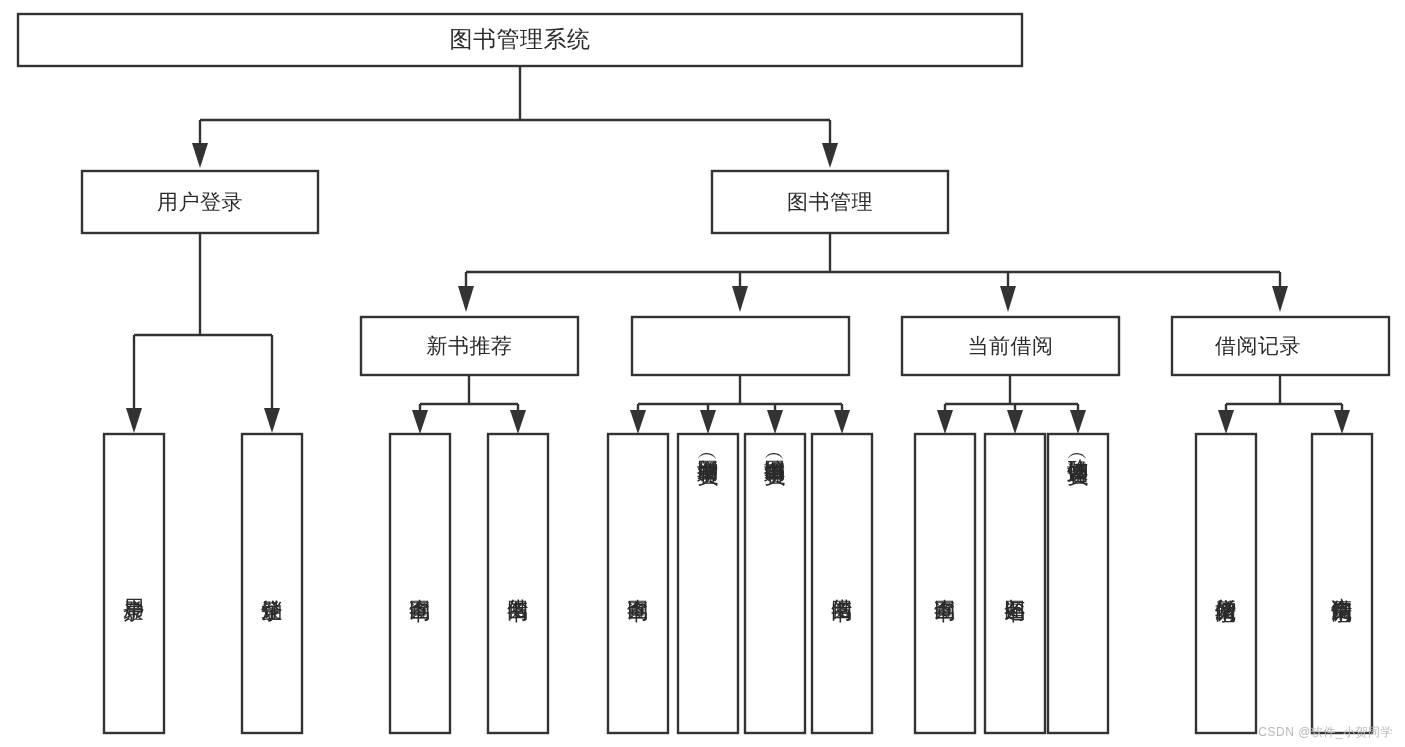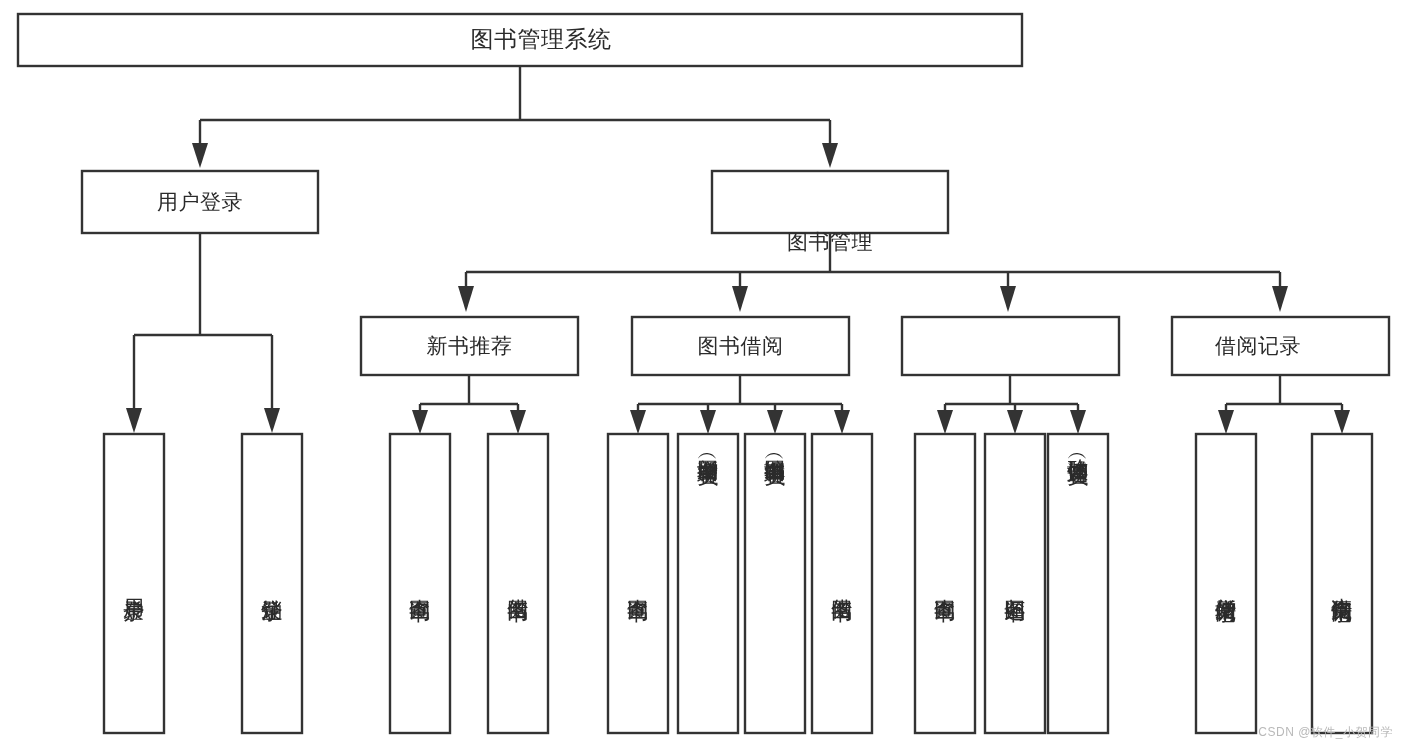--- a/index.html
+++ b/index.html
@@ -182,27 +182,27 @@
     <rect class="node-box" x="812" y="434" width="60" height="299"></rect>
 
     <rect class="node-box" x="915" y="434" width="60" height="299"></rect>
     <rect class="node-box" x="985" y="434" width="60" height="299"></rect>
     <rect class="node-box" x="1048" y="434" width="60" height="299"></rect>
 
     <rect class="node-box" x="1196" y="434" width="60" height="299"></rect>
     <rect class="node-box" x="1312" y="434" width="60" height="299"></rect>
   </svg>
 
-  <div class="node-label-h" style="left:18px; top:14px; width:1004px; height:52px; font-size:23px;margin-left:21px;">图书管理系统</div>
+  <div class="node-label-h" style="left:18px; top:14px; width:1004px; height:52px; font-size:23px;">图书管理系统</div>
 
   <div class="node-label-h" style="left:82px; top:171px; width:236px; height:62px;">用户登录</div>
-  <div class="node-label-h" style="left:712px; top:171px; width:236px; height:62px;margin-top:40px;">图书管理</div>
+  <div class="node-label-h" style="left:712px; top:171px; width:236px; height:62px;">图书管理</div>
 
   <div class="node-label-h" style="left:361px; top:317px; width:217px; height:58px;">新书推荐</div>
-  <div class="node-label-h" style="left:632px; top:317px; width:217px; height:58px;">图书借阅</div>
+  <div class="node-label-h" style="left:902px; top:317px; width:217px; height:58px;">当前借阅</div>
   <div class="node-label-h" style="left:1172px; top:317px; width:172px; height:58px;">借阅记录</div>
 
   <div class="node-label-v" style="left:104px; top:434px; width:60px; height:299px;">用户登录</div>
   <div class="node-label-v" style="left:242px; top:434px; width:60px; height:299px;">注销登录</div>
 
   <div class="node-label-v" style="left:390px; top:434px; width:60px; height:299px;">查询图书</div>
   <div class="node-label-v" style="left:488px; top:434px; width:60px; height:299px;">借阅图书</div>
 
   <div class="node-label-v" style="left:608px; top:434px; width:60px; height:299px;">查询图书</div>
   <div class="node-label-v" style="left:678px; top:434px; width:60px; height:299px; justify-content:flex-start; padding-top:8px; box-sizing:border-box;">新增图书（管理员）</div>

